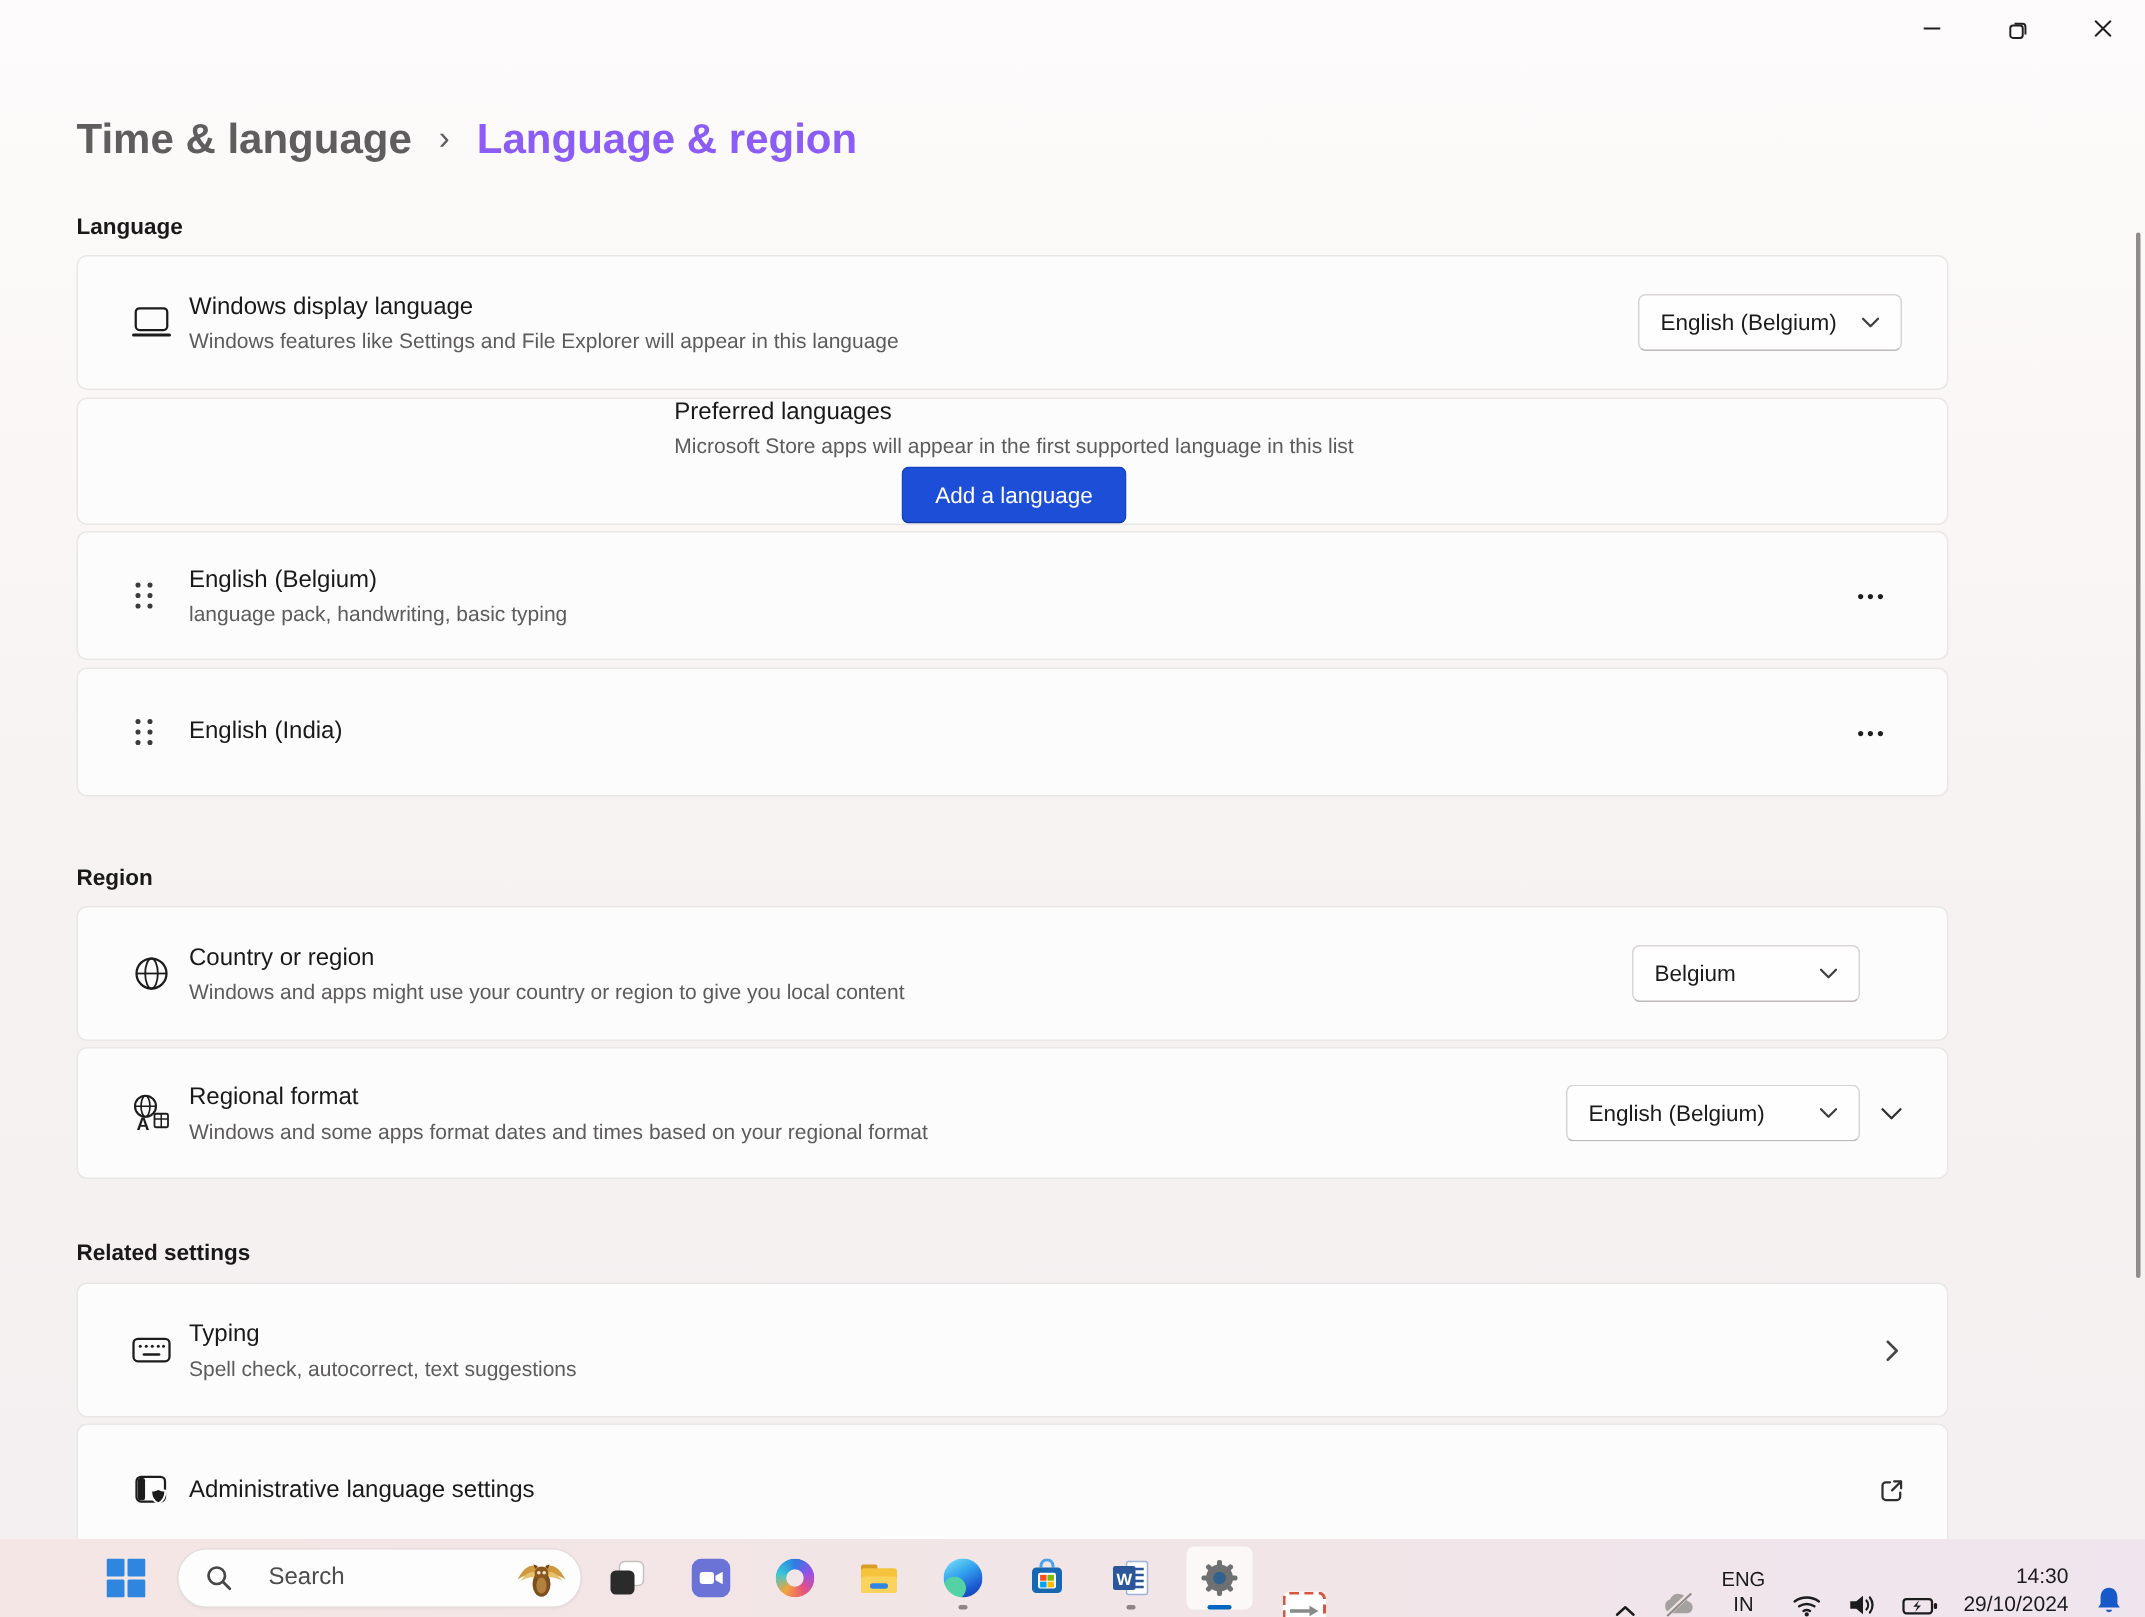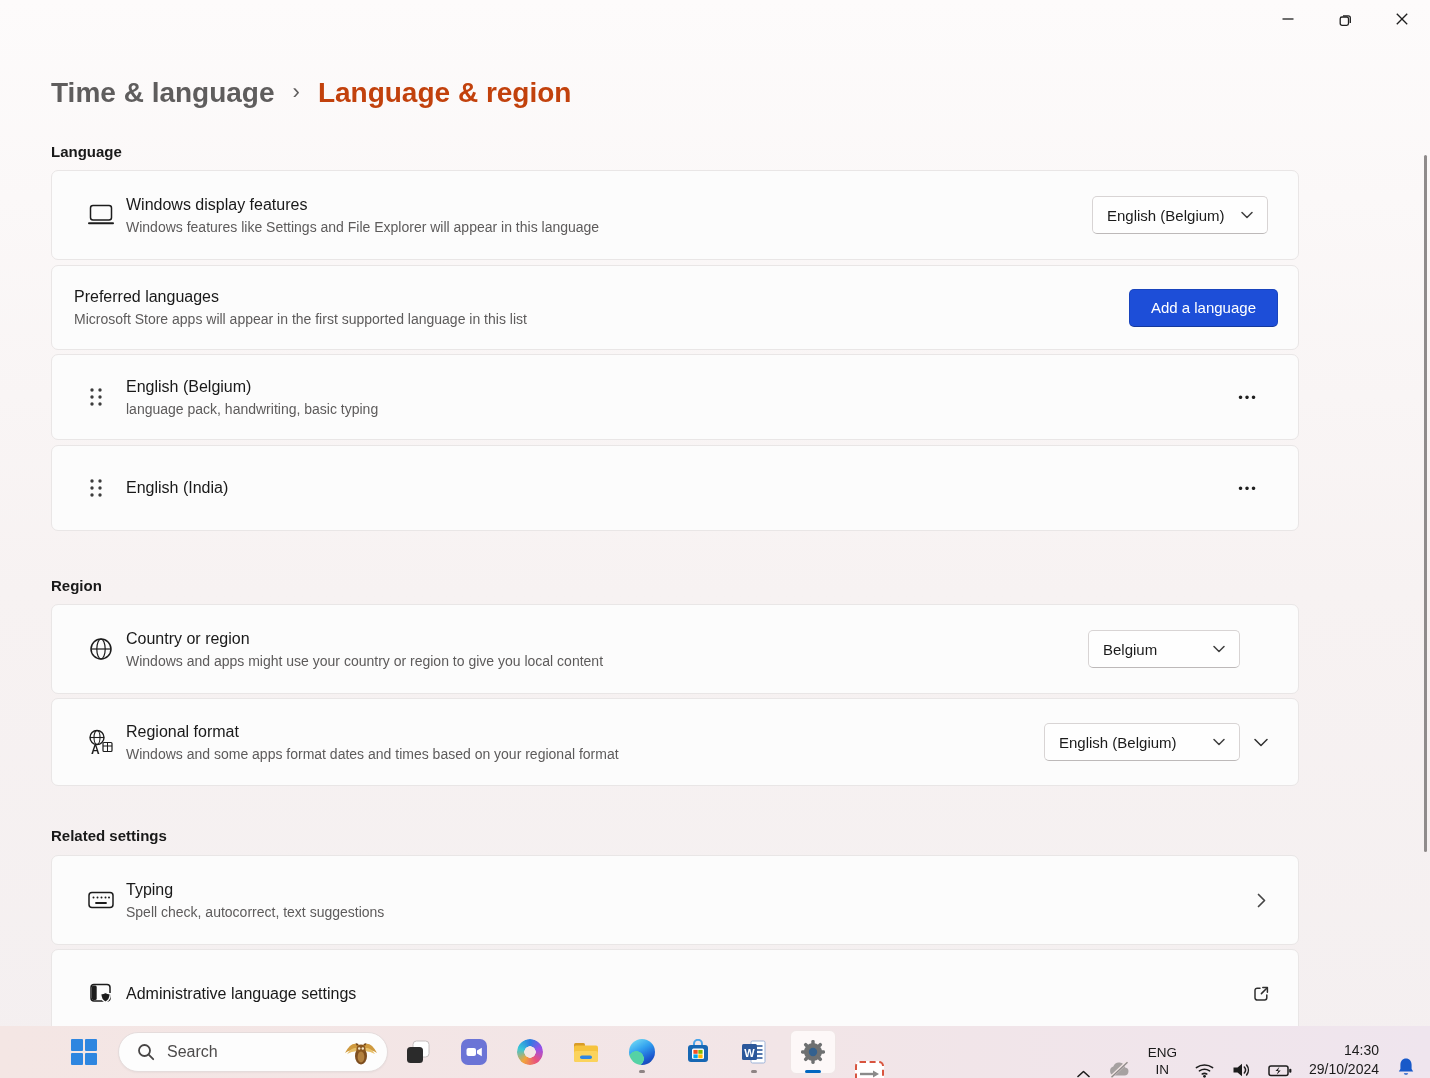--- a/index.html
+++ b/index.html
@@ -13,28 +13,28 @@
   
   .titlebar { position:absolute; top:0; left:0; right:0; height:40px; display:flex; justify-content:flex-end; }
   .win-controls { display:flex; gap:11px; padding-right:5px; }
   .win-btn { width:46px; height:38px; display:flex; align-items:center; justify-content:center; background:transparent; border:none; cursor:pointer; }
   .win-btn svg { display:block; }
   
   .content { position:absolute; top:40px; left:51px; width:1248px; }
   .breadcrumb { margin-top:33px; display:flex; align-items:center; gap:18px; font-size:28px; font-weight:600; height:40px; }
   .crumb-parent { color:#5f5d5d; cursor:pointer; }
   .crumb-sep { color:#5f5d5d; font-size:22px; font-weight:400; transform:translateY(-1px); }
-  .crumb-current { color:#c2410c; }
+  .crumb-current { color:#8b5cf6; }
   .section-label { font-size:15px; font-weight:700; color:#191919; height:19px; }
   .lbl-language { margin-top:30px; }
   .lbl-region { margin-top:46px; }
   .lbl-related { margin-top:41px; }
   .card { background:#fcfcfc; border:1px solid #e9e6e6; border-radius:7px; display:flex; align-items:center; padding:0 30px 0 36px; }
   .c-display { margin-top:8px; height:90px; }
-  .c-preferred { margin-top:5px; height:85px; padding-left:22px; padding-right:20px; }
+  .c-preferred { margin-top:5px; height:85px; padding-left:22px; padding-right:20px;flex-direction:column; }
   .c-lang1 { margin-top:4px; height:86px; }
   .c-lang2 { margin-top:5px; height:86px; }
   .c-country { margin-top:8px; height:90px; padding-right:24px; }
   .c-format { margin-top:4px; height:88px; padding-right:24px; }
   .c-typing { margin-top:9px; height:90px; padding-right:24px; }
   .c-admin { margin-top:4px; height:90px; padding-right:24px; }
   .icon-cell { width:38px; flex:none; display:flex; align-items:center; }
   .titles { flex:1; min-width:0; }
   .title { font-size:16px; color:#191919; }
   .sub { font-size:14px; color:#5d5b5b; margin-top:5px; }
@@ -51,21 +51,21 @@
   
   .scrollbar { position:absolute; right:3px; top:155px; width:3px; height:697px; background:#8f8b8b; border-radius:2px; }
   
   .taskbar { position:absolute; left:0; right:0; bottom:0; height:52px; z-index:50; overflow:hidden;
         background:linear-gradient(90deg,#f4e6e4 0%,#f2e5e7 55%,#efe5ee 100%); }
   .tb-btn { width:40px; height:44px; border:none; background:transparent; display:flex; align-items:center; justify-content:center;
         position:relative; cursor:pointer; border-radius:6px; }
   .start { position:absolute; left:64px; top:4px; }
   .search-pill { position:absolute; left:118px; top:6px; width:270px; height:40px; border-radius:20px;
         background:#fdfdfd; border:1px solid #e5dcdc; display:flex; align-items:center; padding:0 8px 0 18px;
-        gap:12px; cursor:pointer; box-shadow:0 1px 2px rgba(0,0,0,0.04); }
+        gap:24px; cursor:pointer; box-shadow:0 1px 2px rgba(0,0,0,0.04); }
   .search-text { font-size:16px; color:#4d4b4b; flex:1; }
   .icon-row { position:absolute; left:398px; top:4px; display:flex; gap:16px; align-items:center; }
   .dash { position:absolute; bottom:1px; left:50%; transform:translateX(-50%); width:6px; height:3px; border-radius:2px; background:#8e8484; }
   .settings-btn { width:46px; height:44px; background:#fdf8f8; border:1px solid #efe6e6; }
   .pill { position:absolute; bottom:0; left:50%; transform:translateX(-50%); width:16px; height:3px; border-radius:2px; background:#0067c0; }
   .copilot-icon { width:26px; height:26px; border-radius:50%;
         background:conic-gradient(#2a7de1,#9a4fe8,#e8517e,#f2a43b,#39c7d8,#2a7de1);
         -webkit-mask:radial-gradient(circle, transparent 0 5.5px, #000 6px); mask:radial-gradient(circle, transparent 0 5.5px, #000 6px); }
   .edge-icon { width:26px; height:26px; border-radius:50%;
         background:radial-gradient(circle at 28% 76%, #55d2a5 0 27%, rgba(0,0,0,0) 29%),
@@ -114,21 +114,21 @@
   <div class="section-label lbl-language">Language</div>
 
   <div class="card c-display">
     <span class="icon-cell">
       <svg width="26" height="22" viewBox="0 0 26 22">
         <rect x="2.5" y="1.5" width="21" height="14.5" rx="2.5" fill="none" stroke="#1c1c1c" stroke-width="1.5"></rect>
         <line x1="1" y1="19.3" x2="25" y2="19.3" stroke="#1c1c1c" stroke-width="2" stroke-linecap="round"></line>
       </svg>
     </span>
     <div class="titles">
-      <div class="title">Windows display features</div>
+      <div class="title">Windows display language</div>
       <div class="sub">Windows features like Settings and File Explorer will appear in this language</div>
     </div>
     <span class="dd">
       <span>English (Belgium)</span>
       <svg width="12" height="8" viewBox="0 0 12 8">
           <path d="M1 1.5 L6 6.5 L11 1.5" fill="none" stroke="#3f3f3f" stroke-width="1.5" stroke-linecap="round" stroke-linejoin="round"></path>
         </svg>
     </span>
   </div>
 

